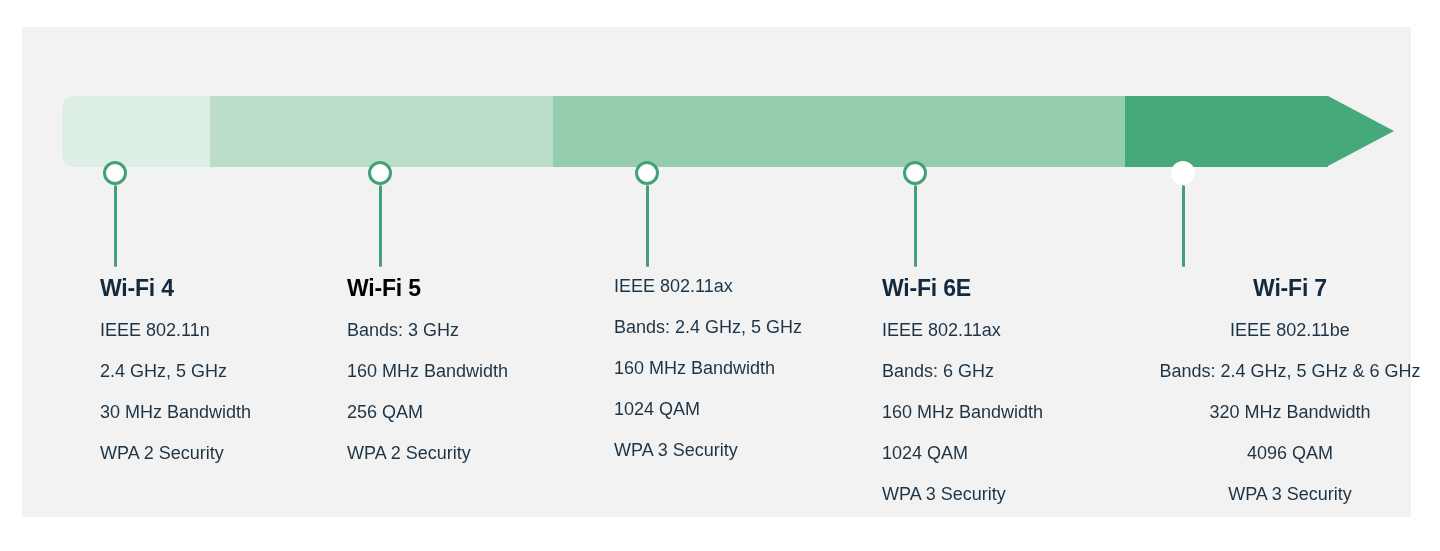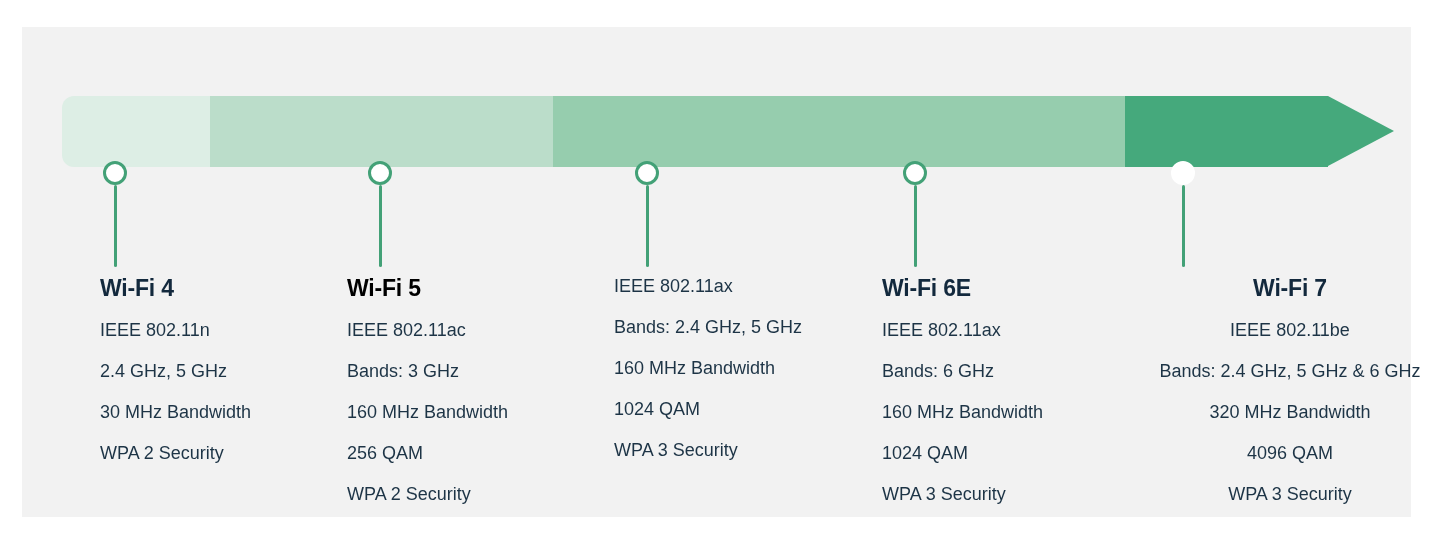--- a/index.html
+++ b/index.html
@@ -169,21 +169,20 @@
   <div id="columns">
       <div class="gen-column" style="left: 78px;">
         <div class="gen-title" style="color: rgb(19, 41, 61);">Wi-Fi 4</div>
         <div class="gen-spec">IEEE 802.11n</div>
         <div class="gen-spec">2.4 GHz, 5 GHz</div>
         <div class="gen-spec">30 MHz Bandwidth</div>
         <div class="gen-spec">WPA 2 Security</div>
       </div>
       <div class="gen-column" style="left: 325px;">
         <div class="gen-title" style="color: #000000;">Wi-Fi 5</div>
-        <div class="gen-spec">IEEE 802.11ac</div>
         <div class="gen-spec">Bands: 3 GHz</div>
         <div class="gen-spec">160 MHz Bandwidth</div>
         <div class="gen-spec">256 QAM</div>
         <div class="gen-spec">WPA 2 Security</div>
       </div>
       <div class="gen-column" style="left: 592px;">
         <div class="gen-spec">IEEE 802.11ax</div>
         <div class="gen-spec">Bands: 2.4 GHz, 5 GHz</div>
         <div class="gen-spec">160 MHz Bandwidth</div>
         <div class="gen-spec">1024 QAM</div>

